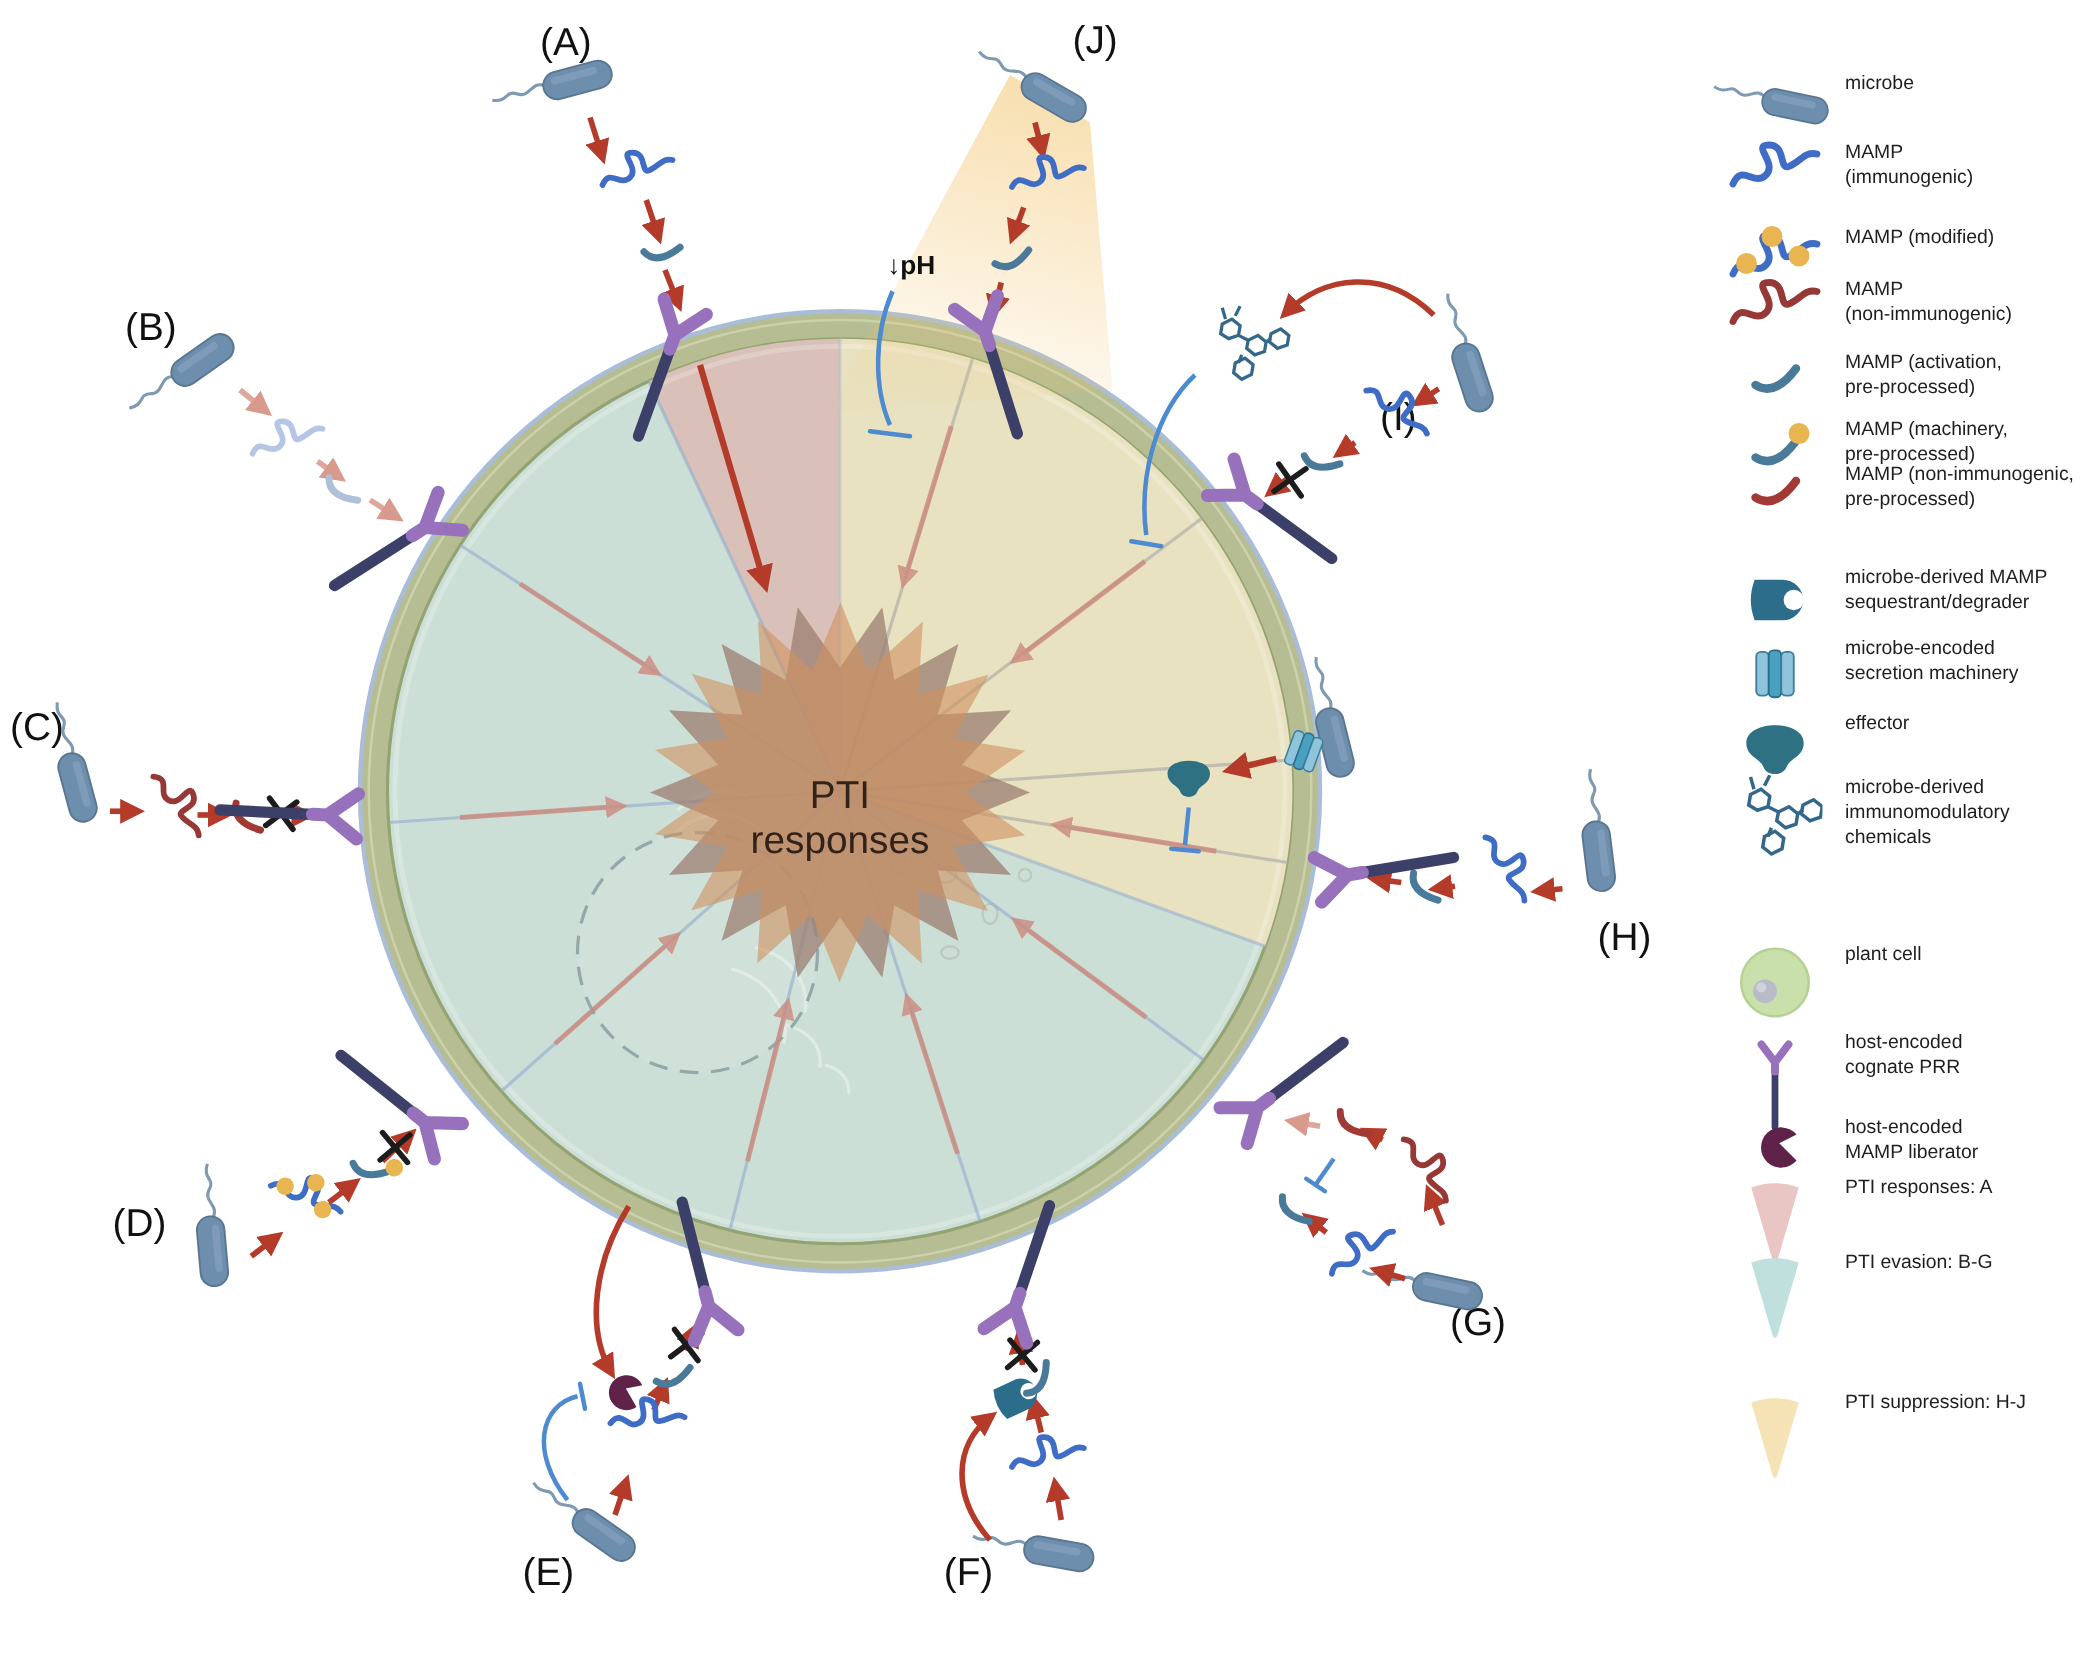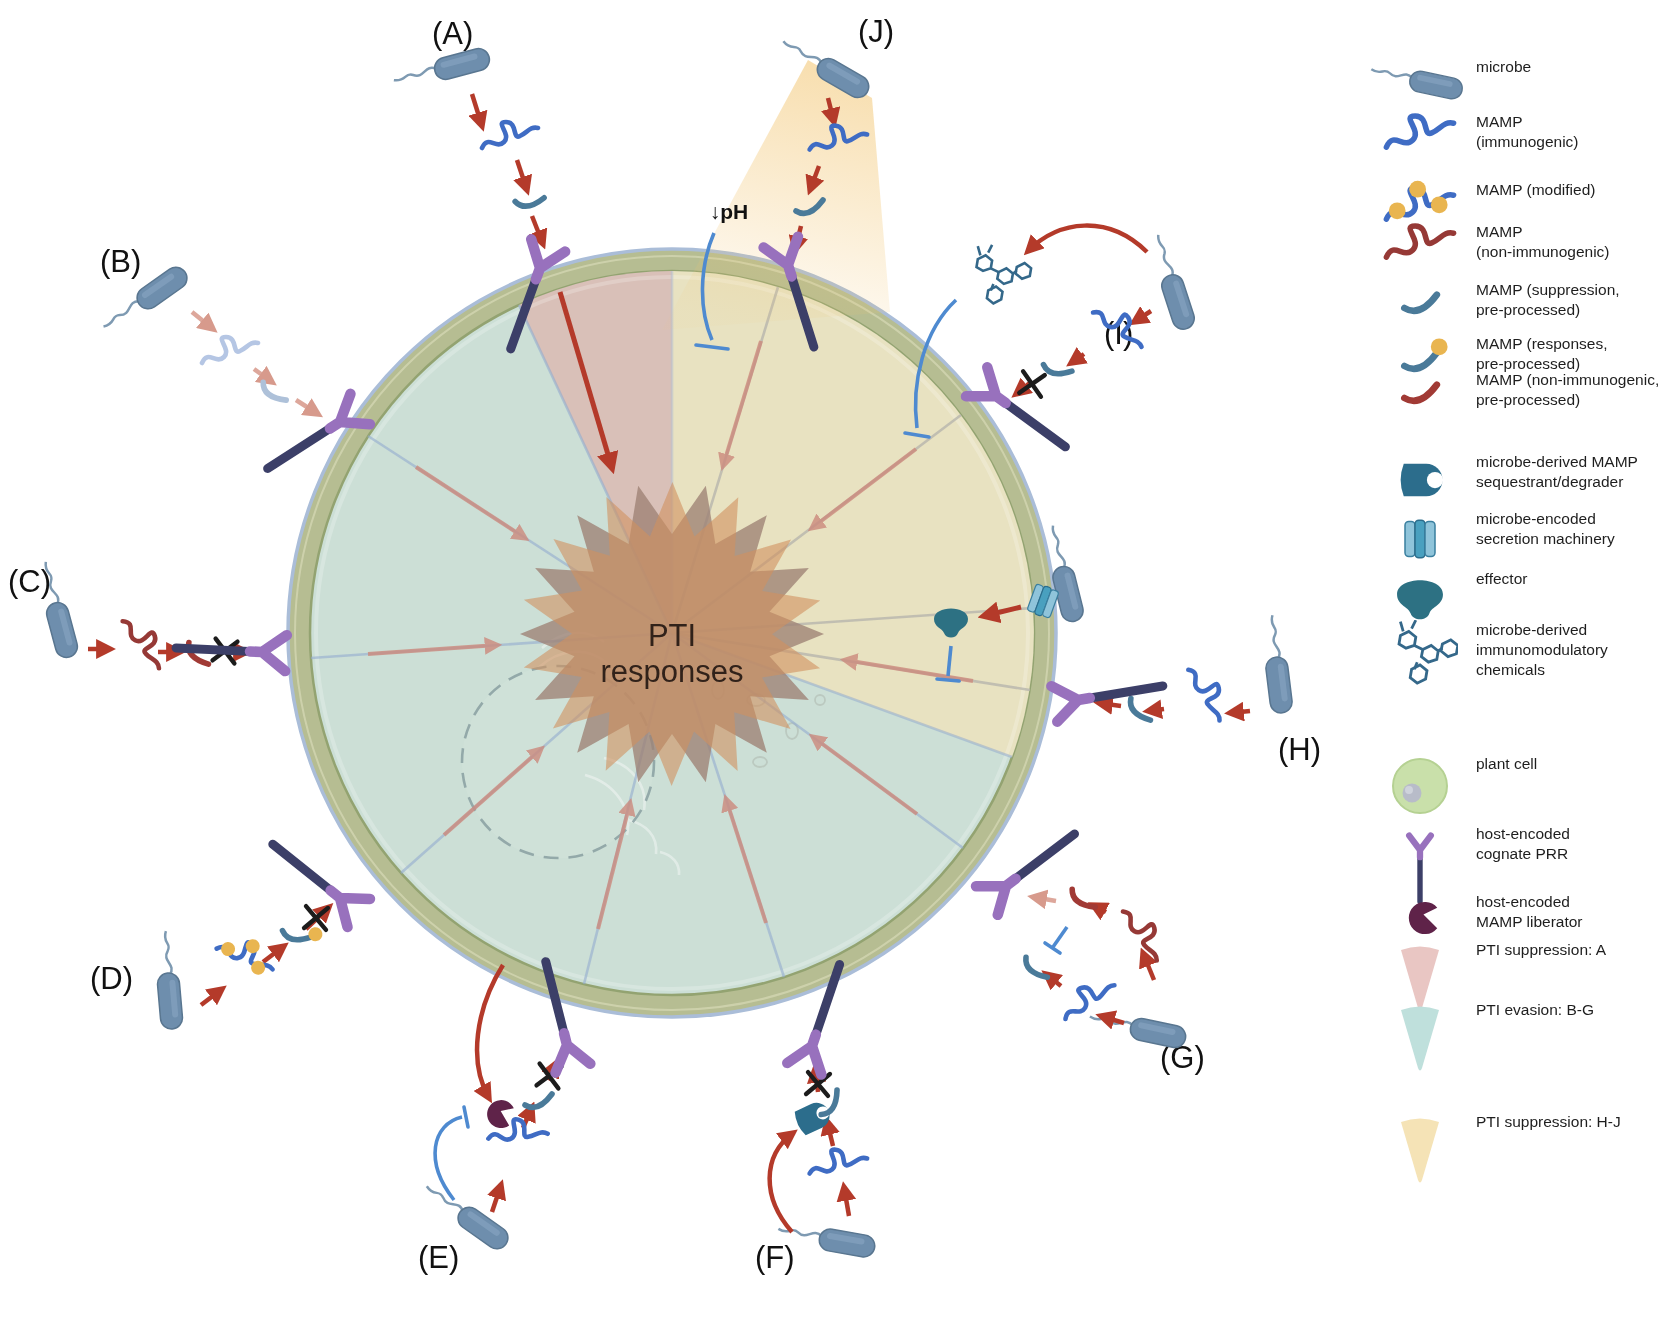--- a/index.html
+++ b/index.html
@@ -358,31 +358,31 @@
     <div class="lg-label">MAMP
 (non-immunogenic)</div>
   </div>
 
   <div class="lg-row" style="top:280px">
     <div class="lg-icon">
           <svg width="84" height="44" viewBox="-42 -22 84 44">
             <use href="#sym-pre" transform="scale(1.2)" stroke="#4a7a99"></use>
           </svg>
         </div>
-    <div class="lg-label">MAMP (suppression,
+    <div class="lg-label">MAMP (activation,
 pre-processed)</div>
   </div>
 
   <div class="lg-row" style="top:334px">
     <div class="lg-icon">
           <svg width="84" height="48" viewBox="-42 -26 84 48">
             <use href="#sym-premod" transform="scale(1.2)" stroke="#4a7a99"></use>
           </svg>
         </div>
-    <div class="lg-label">MAMP (responses,
+    <div class="lg-label">MAMP (machinery,
 pre-processed)</div>
   </div>
 
   <div class="lg-row" style="top:370px">
     <div class="lg-icon">
           <svg width="84" height="44" viewBox="-42 -22 84 44">
             <use href="#sym-pre" transform="scale(1.2)" stroke="#a13a35"></use>
           </svg>
         </div>
     <div class="lg-label">MAMP (non-immunogenic,
@@ -457,21 +457,21 @@
     <div class="lg-label">host-encoded
 MAMP liberator</div>
   </div>
 
   <div class="lg-row tall" style="top:940px">
     <div class="lg-icon">
           <svg width="44" height="76" viewBox="-22 -38 44 76">
             <use href="#sym-wedge" fill="#e9c6c3"></use>
           </svg>
         </div>
-    <div class="lg-label">PTI suppression: A</div>
+    <div class="lg-label">PTI responses: A</div>
   </div>
 
   <div class="lg-row tall" style="top:1000px">
     <div class="lg-icon">
           <svg width="44" height="76" viewBox="-22 -38 44 76">
             <use href="#sym-wedge" fill="#bfe0dc"></use>
           </svg>
         </div>
     <div class="lg-label">PTI evasion: B-G</div>
   </div>

